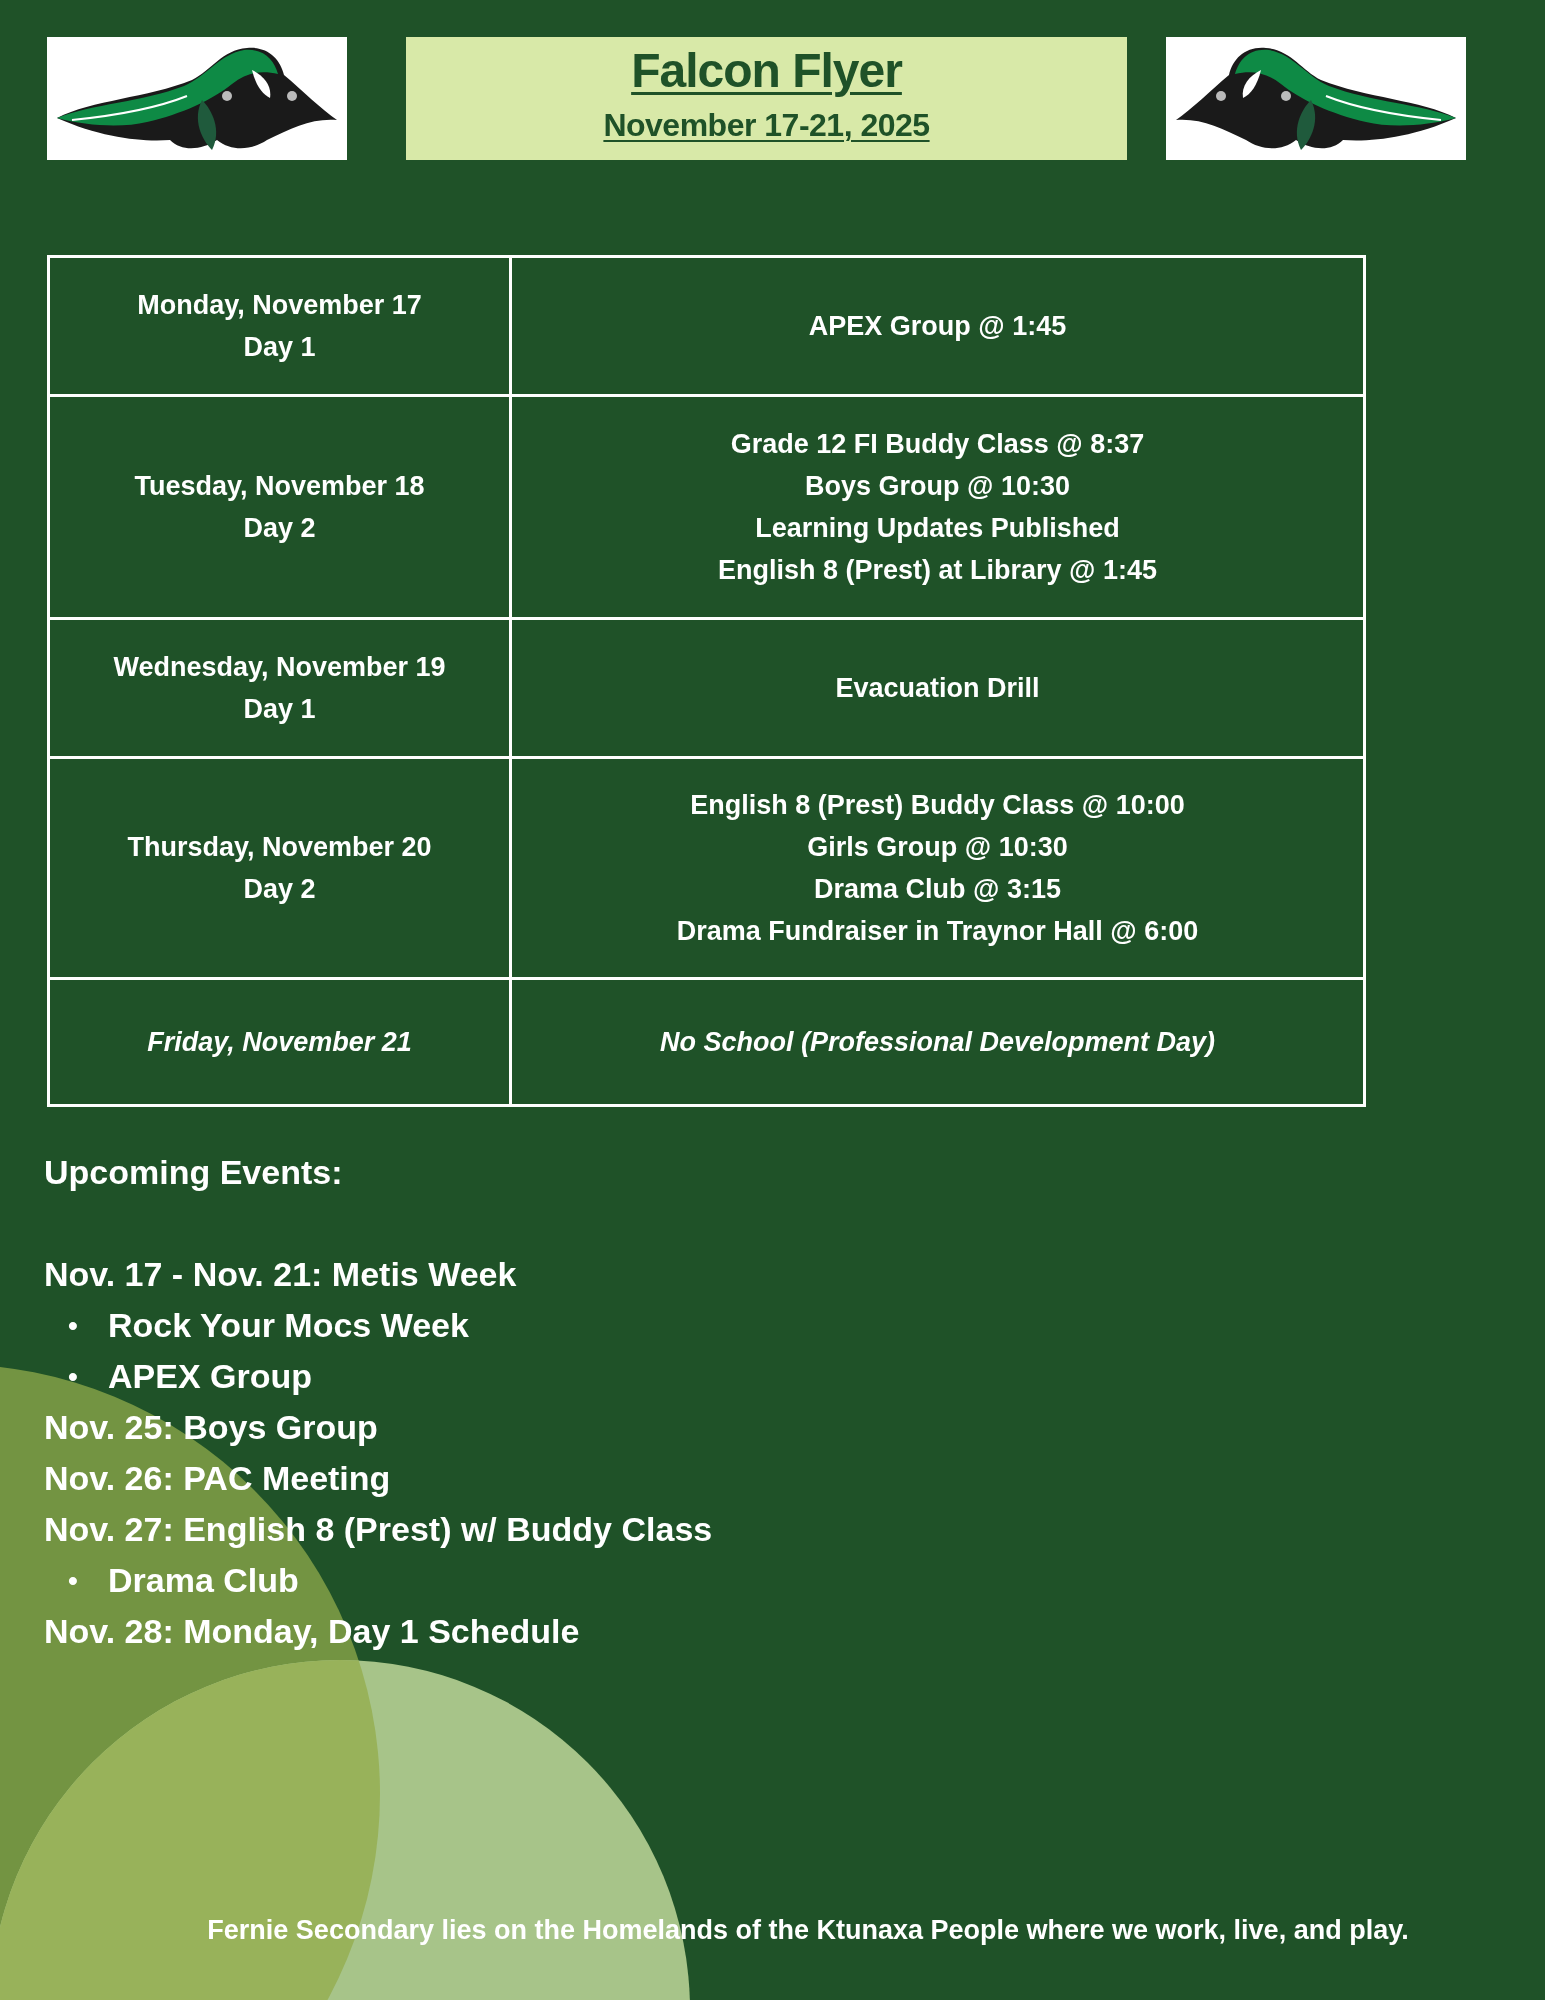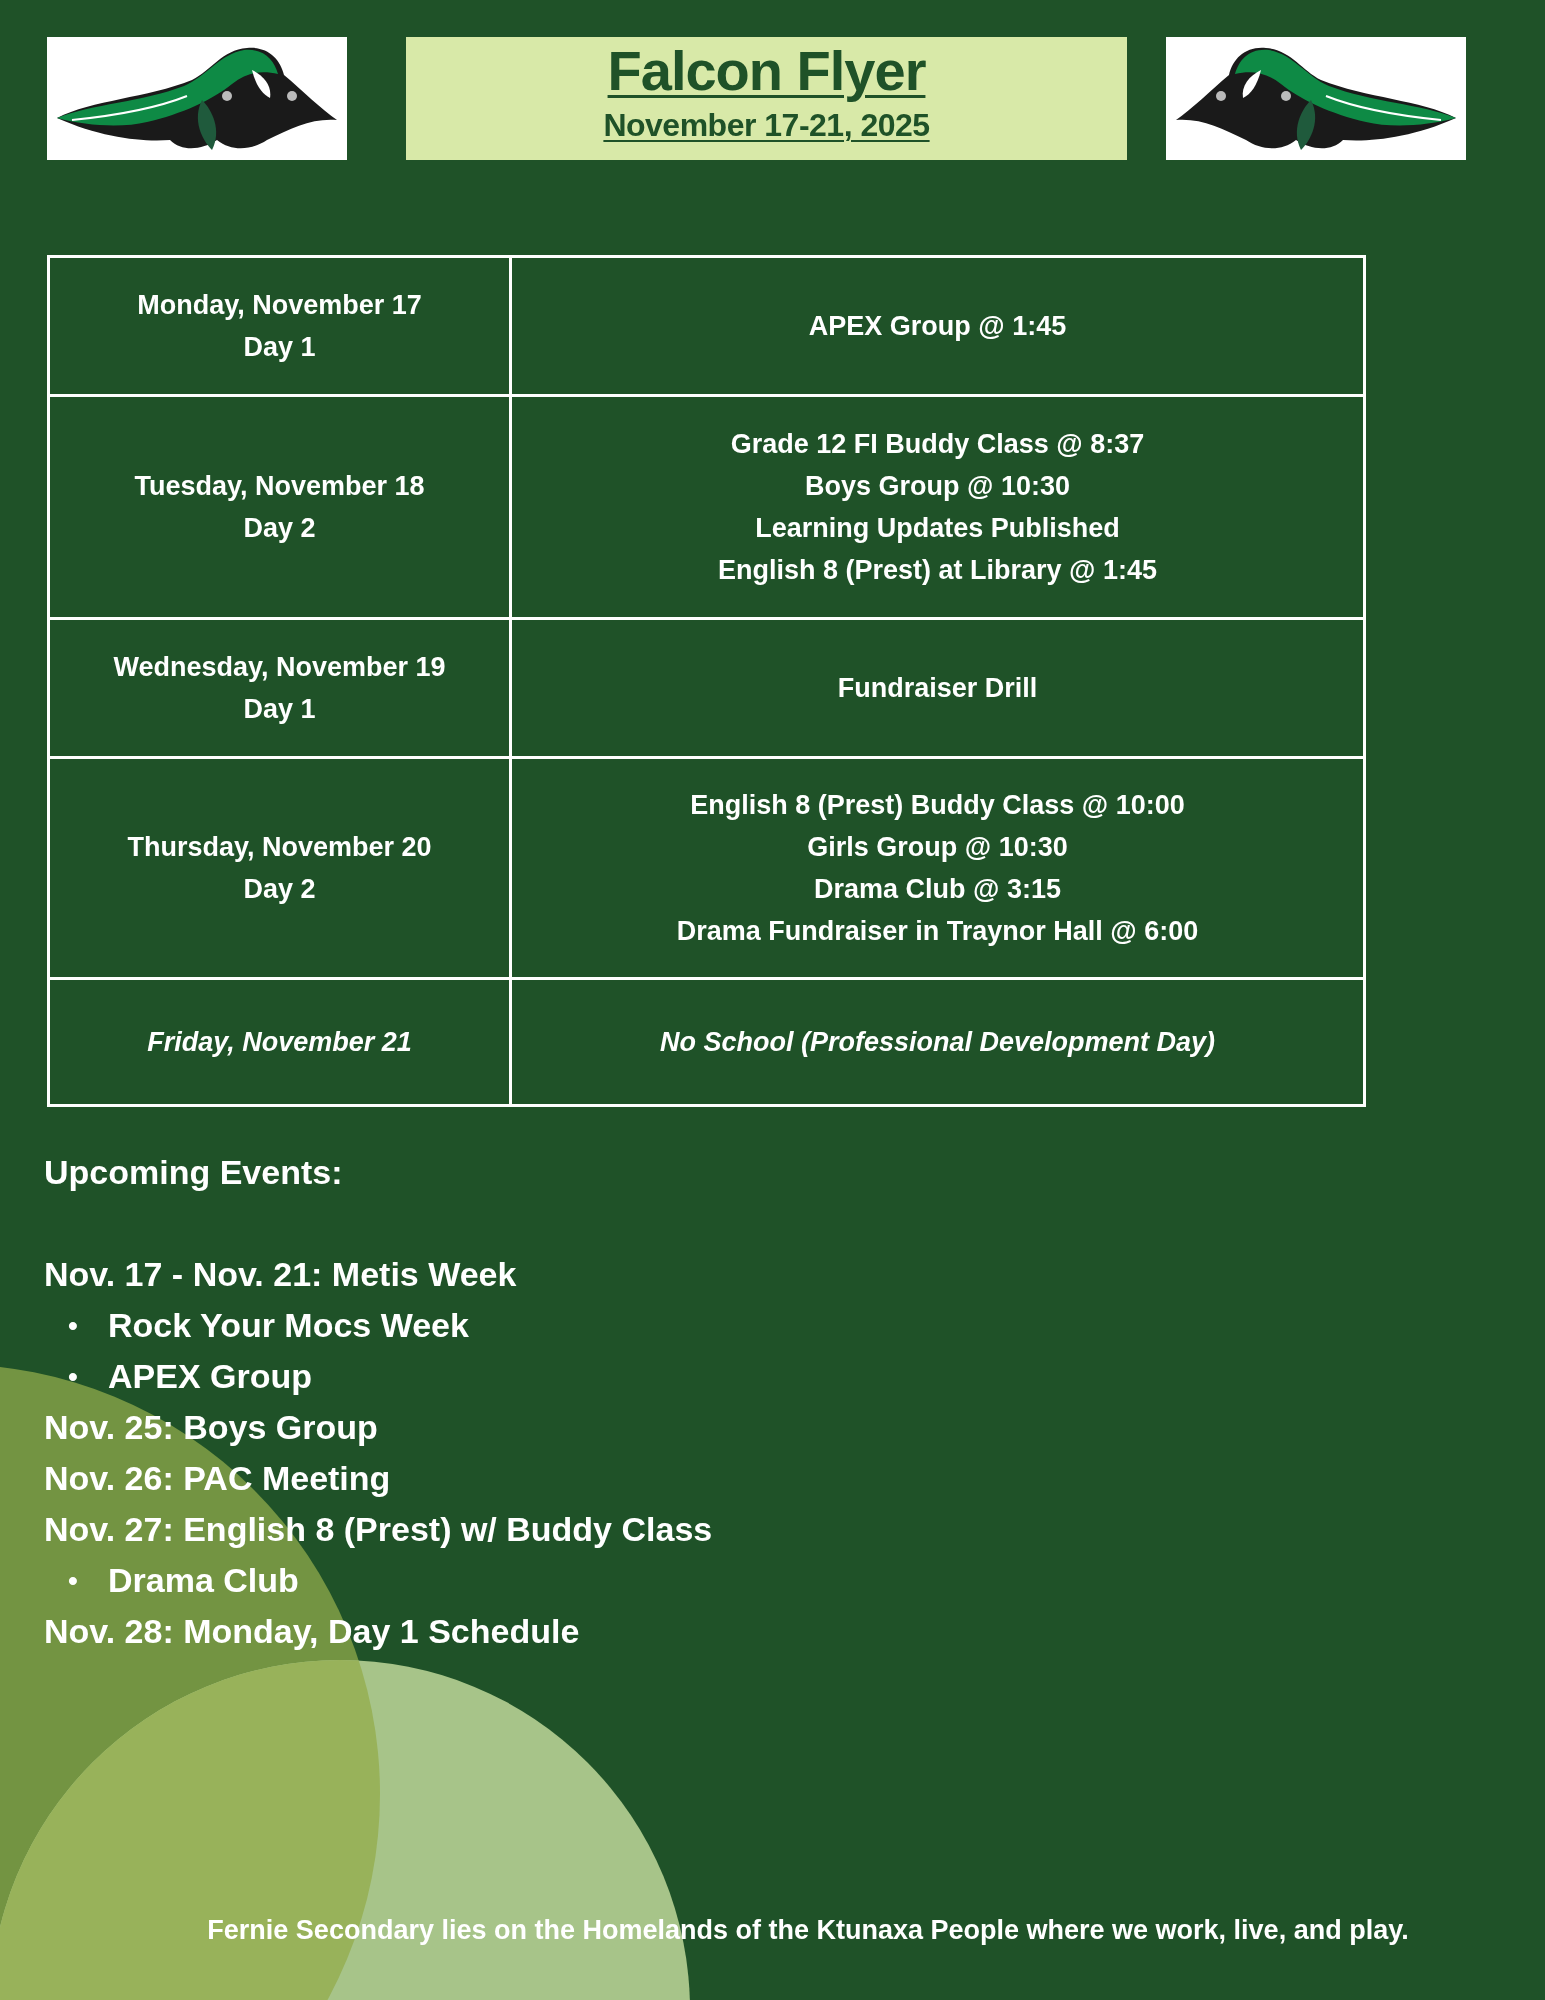--- a/index.html
+++ b/index.html
@@ -21,21 +21,21 @@
   }
   .logo-left { left: 47px; }
   .logo-right { left: 1166px; }
   .logo-right svg { transform: scaleX(-1); }
 
   .header-box {
     position: absolute; left: 406px; top: 37px; width: 721px; height: 123px;
     background: #d8e9a8; color: #1f5228; text-align: center;
   }
   .header-title {
-    font-weight: bold; font-size: 56px; text-decoration: underline;
+    font-weight: bold; font-size: 48px; text-decoration: underline;
     text-decoration-thickness: 3px; text-underline-offset: 5px;
     margin-top: 4px; letter-spacing: -1px; line-height: 60px;
   }
   .header-date {
     font-weight: bold; font-size: 32px; text-decoration: underline;
     text-decoration-thickness: 2px; text-underline-offset: 4px;
     line-height: 40px; margin-top: 4px; letter-spacing: -0.5px;
   }
 
   .schedule {
@@ -125,21 +125,21 @@
       <div>Learning Updates Published</div>
       <div>English 8 (Prest) at Library @ 1:45</div>
     </td>
   </tr>
   <tr class="row-3">
     <td class="day-cell">
       <div>Wednesday, November 19</div>
       <div>Day 1</div>
     </td>
     <td>
-      <div>Fundraiser Drill</div>
+      <div>Evacuation Drill</div>
     </td>
   </tr>
   <tr class="row-4">
     <td class="day-cell">
       <div>Thursday, November 20</div>
       <div>Day 2</div>
     </td>
     <td>
       <div>English 8 (Prest) Buddy Class @ 10:00</div>
       <div>Girls Group @ 10:30</div>

